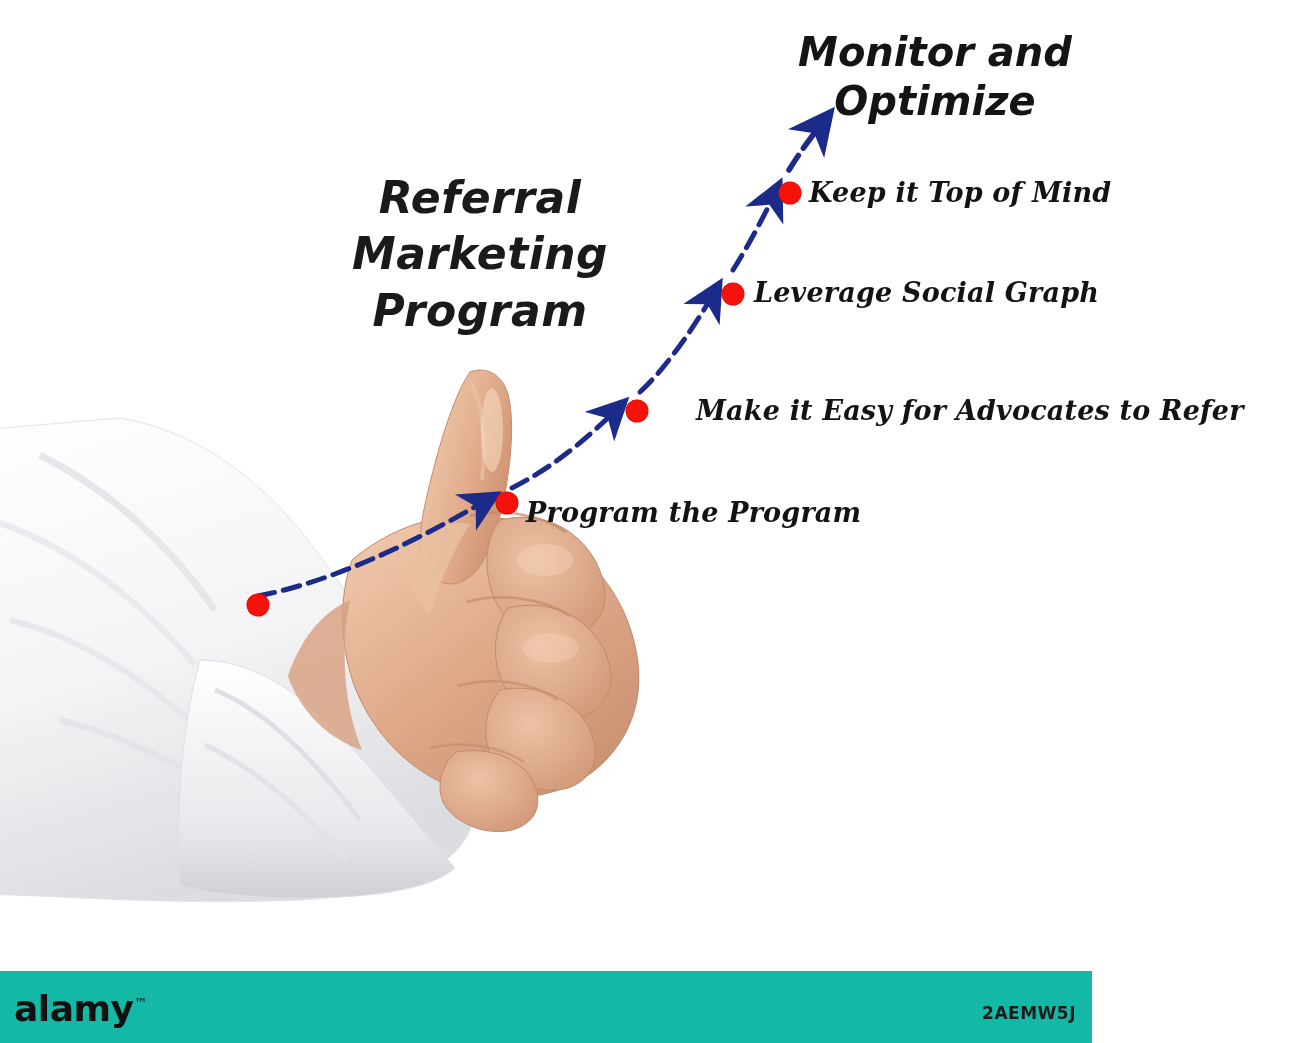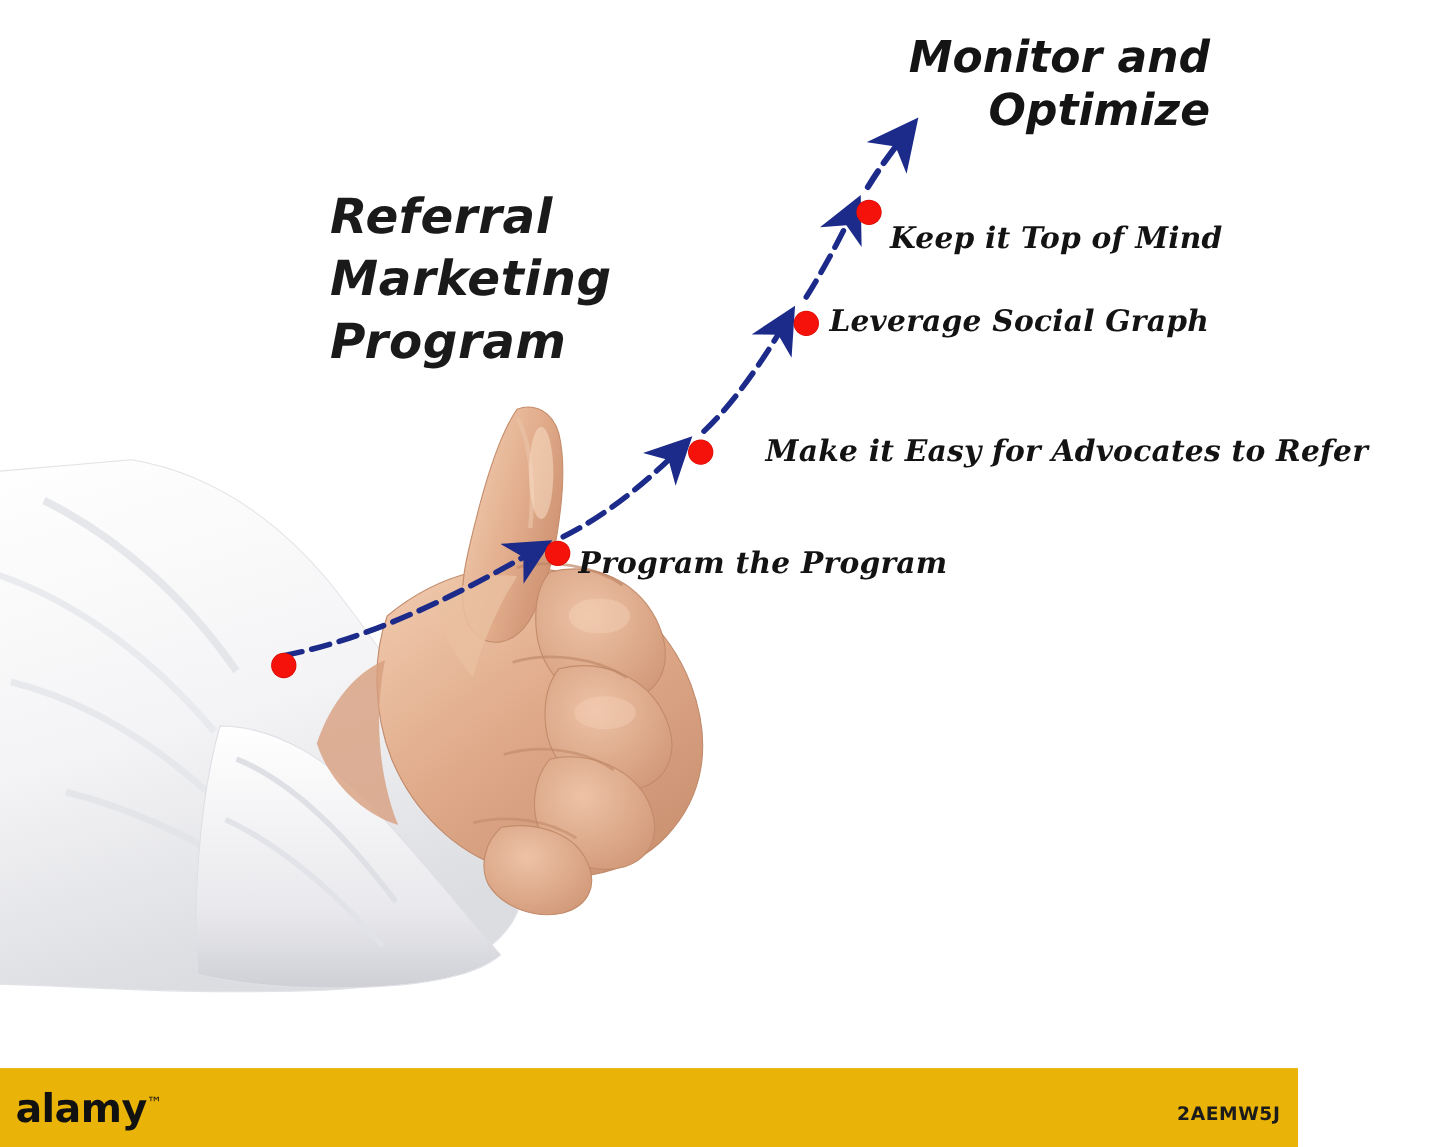--- a/index.html
+++ b/index.html
@@ -15,37 +15,38 @@
     overflow: hidden;
     font-family: "Liberation Serif", serif;
   }
 
   
   #diagram-title {
     position: absolute;
     left: 300px;
     top: 170px;
     width: 360px;
+    text-align: center;
     font-family: "DejaVu Sans", sans-serif;
     font-style: italic;
     font-weight: 700;
     font-size: 44px;
     line-height: 1.28;
     color: #1a1a1a;
     white-space: pre-line;
     letter-spacing: 0.5px;
   }
 
   
   #end-label {
     position: absolute;
     left: 770px;
     top: 28px;
     width: 330px;
-    text-align: right;
+    text-align: center;
     font-family: "DejaVu Sans", sans-serif;
     font-style: italic;
     font-weight: 700;
     font-size: 40px;
     line-height: 1.22;
     color: #141414;
     white-space: pre-line;
   }
 
   
@@ -77,23 +78,23 @@
     top: 0;
     width: 1300px;
     height: 1043px;
   }
 
   
   #footer-bar {
     position: absolute;
     left: 0;
     bottom: 0;
-    width: 1180px;
+    width: 1092px;
     height: 72px;
-    background: #eab308;
+    background: #14b8a6;
     border-top: 1px solid #ffffff;
   }
   #alamy-logo {
     position: absolute;
     left: 14px;
     bottom: 14px;
     font-family: "DejaVu Sans", sans-serif;
     font-weight: 700;
     font-size: 36px;
     color: #111111;
@@ -227,20 +228,20 @@
 
   <div class="step-dot" style="left:247px; top:594px;"></div>
   <div class="step-dot" style="left:496px; top:492px;"></div>
   <div class="step-dot" style="left:626px; top:400px;"></div>
   <div class="step-dot" style="left:722px; top:283px;"></div>
   <div class="step-dot" style="left:779px; top:182px;"></div>
 
   <div class="step-label" style="left:526px; top:497px;">Program the Program</div>
   <div class="step-label" style="left:656px; top:395px;margin-left:40px;">Make it Easy for Advocates to Refer</div>
   <div class="step-label" style="left:754px; top:277px;">Leverage Social Graph</div>
-  <div class="step-label" style="left:809px; top:177px;margin-top:24px;">Keep it Top of Mind</div>
+  <div class="step-label" style="left:809px; top:177px;">Keep it Top of Mind</div>
 
   <div id="footer-bar">
     <div id="alamy-logo"><span>alamy</span><span class="tm">™</span></div>
     <div id="image-id">2AEMW5J</div>
   </div>
 
 </div>
 
 </body></html>

